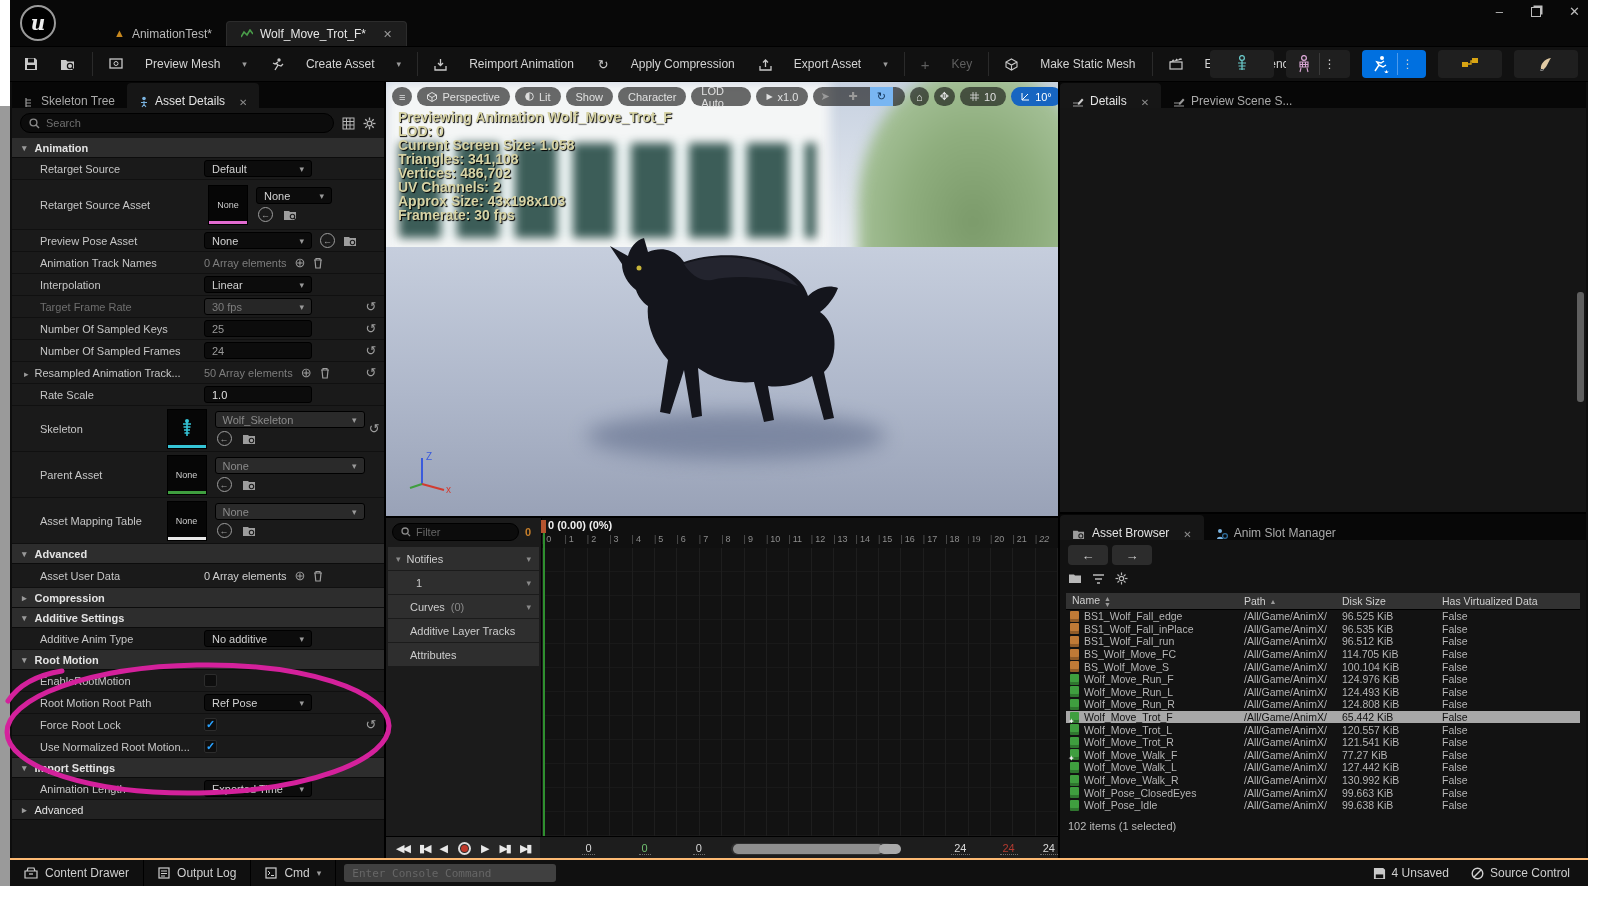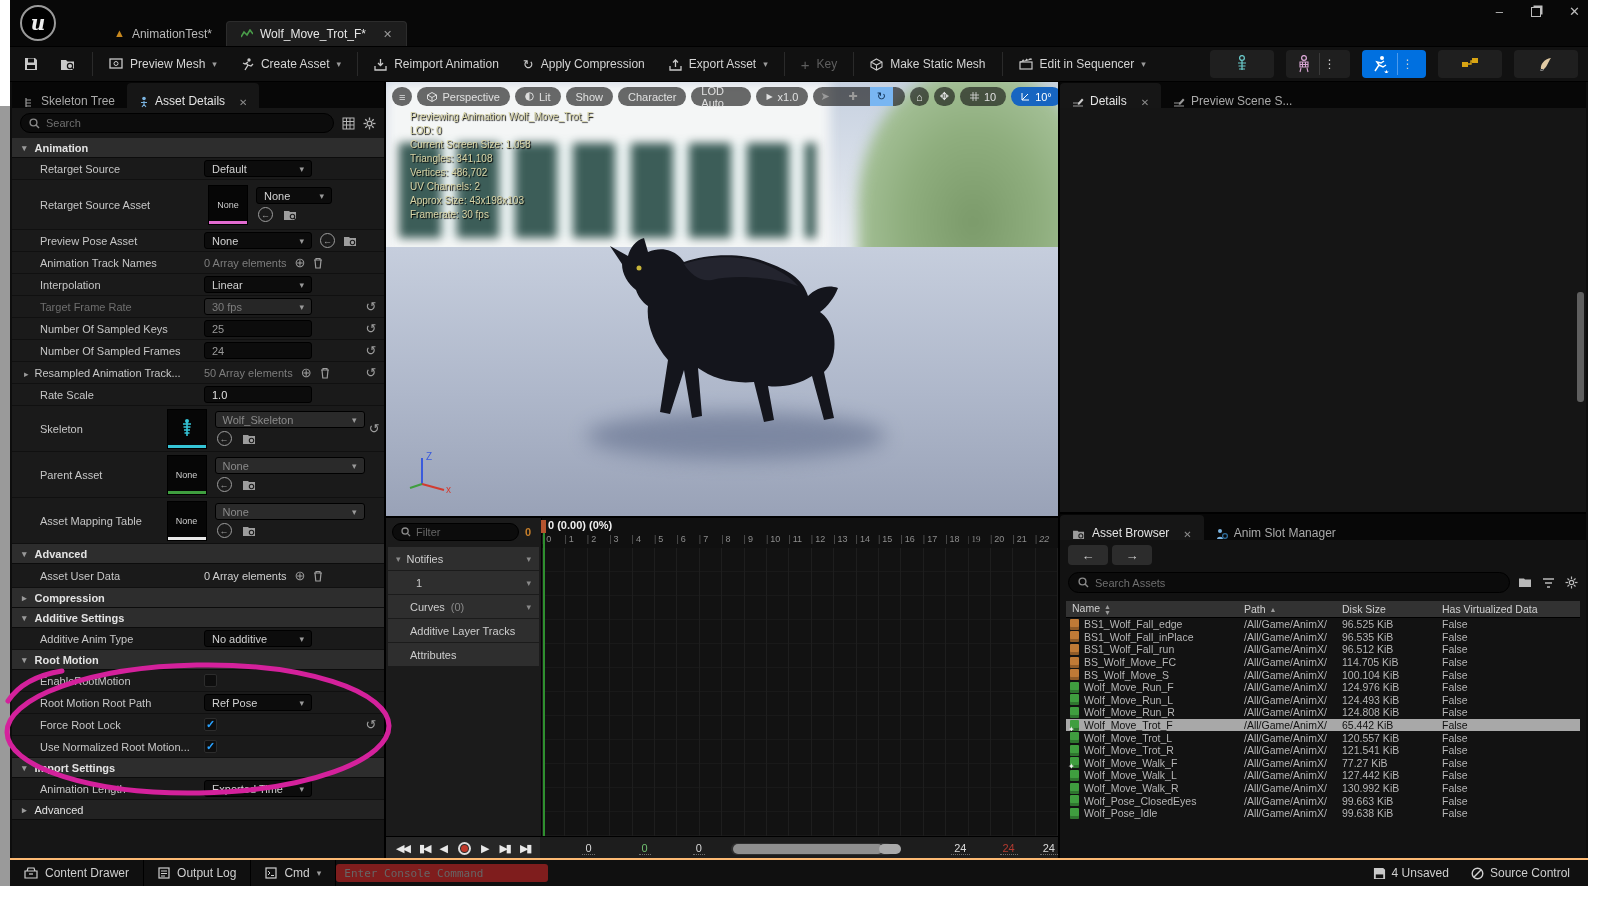--- a/index.html
+++ b/index.html
@@ -15,21 +15,21 @@
   .menubar .mi{padding:2px 12px;color:#cfcfcf;font-size:12px;cursor:default}
   .winctl{position:absolute;right:8px;top:4px;display:flex;gap:28px;color:#bdbdbd;font-size:13px;align-items:center}
   .wc-restore{display:inline-block;width:10px;height:10px;border:1px solid #bdbdbd;box-shadow:2px -2px 0 -0.5px #bdbdbd}
   .apptabs{position:absolute;left:90px;top:20px;height:26px;display:flex;align-items:flex-end}
   .atab{display:flex;align-items:center;gap:7px;height:25px;padding:0 14px;color:#b9b9b9;font-size:12px;border-radius:4px 4px 0 0}
   .atab.active{background:#1d1d1d;color:#e6e6e6;border:1px solid #2c2c2c;border-bottom:none}
   .atab .x{margin-left:10px;color:#9a9a9a;font-size:11px}
   .ticon{font-size:11px;line-height:1}
   
   .toolbar{position:absolute;left:0;top:46px;width:100%;height:36px;background:#111;border-top:1px solid #000;border-bottom:1px solid #000;display:flex;align-items:center}
-  .tbtn{display:flex;align-items:center;gap:7px;padding:0 12px;height:28px;color:#d4d4d4;font-size:12px;white-space:nowrap}
+  .tbtn{display:flex;align-items:center;gap:22px;padding:0 12px;height:28px;color:#d4d4d4;font-size:12px;white-space:nowrap}
   .tbtn.dis{color:#5f5f5f}
   .tsep{width:1px;height:24px;background:#2a2a2a;margin:0 4px}
   .caret{font-size:9px;color:#9a9a9a}
   .modebar{position:absolute;right:10px;top:50px;display:flex;gap:12px;align-items:center}
   .mbtn{height:28px;min-width:64px;background:#1f1f1f;border-radius:4px;display:flex;align-items:center;justify-content:center;gap:6px}
   .mbtn.active{background:#0070e0}
   .kebab{color:#cfcfcf;font-size:12px;border-left:1px solid #3a3a3a;padding:4px 4px;margin-left:2px}
   .mbtn.active .kebab{border-left:1px solid #4d9aec}
   
   .ptabbar{height:26px;background:#070707;display:flex;align-items:flex-end}
@@ -68,21 +68,21 @@
   .winband{position:absolute;left:2%;top:14%;width:62%;height:22%;background:repeating-linear-gradient(90deg,rgba(27,66,60,.85) 0 42px,rgba(235,243,243,.95) 42px 58px);filter:blur(5px)}
   .tree{position:absolute;right:-30px;top:-10px;width:230px;height:300px;background:radial-gradient(closest-side,#7b9a6a,#8fae7e 60%,#a3bf95);border-radius:45% 40% 45% 42%;filter:blur(7px)}
   .ground{position:absolute;left:0;top:38%;width:100%;height:62%;background:linear-gradient(#c6cedd,#aeb7ca 55%,#99a2b7)}
   .wolfshadow{position:absolute;left:200px;top:330px;width:300px;height:48px;background:#6e7a96;border-radius:50%;filter:blur(10px);opacity:.75}
   .vtoolbar{position:absolute;left:6px;top:5px;display:flex;gap:5px;align-items:center;z-index:6}
   .pill{display:flex;align-items:center;gap:5px;height:19px;background:rgba(16,16,16,.62);border-radius:10px;padding:0 10px;color:#e0e0e0;font-size:11px}
   .pill.seg{padding:0;overflow:hidden}
   .pill .sg{padding:0 7px;height:100%;display:flex;align-items:center;color:#9a9a9a}
   .pill .sg.on{background:#79b6f2;color:#0b2b4e}
   .pill.blue{background:#1765c1;color:#fff}
-  .stats{position:absolute;left:24px;top:28px;z-index:5;color:#d7d3a4;font-size:10px;font-weight:normal;line-height:14px;text-shadow:1px 1px 1px #000}
+  .stats{position:absolute;left:12px;top:28px;z-index:5;color:#d7d3a4;font-size:14px;font-weight:bold;line-height:14px;text-shadow:1px 1px 1px #000}
   .axis{position:absolute;left:18px;bottom:22px;z-index:5}
   
   .timeline{position:absolute;left:376px;top:516px;width:672px;height:342px;background:#141414;border-top:2px solid #000}
   .tl-left{position:absolute;left:0;top:0;width:156px;height:318px;background:#1b1b1b;border-right:1px solid #000}
   .filterrow{display:flex;align-items:center;gap:6px;padding:5px 6px}
   .filterbox{flex:1;display:flex;align-items:center;gap:5px;height:18px;background:#0c0c0c;border-radius:9px;padding:0 8px;border:1px solid #000}
   .filterbox input{flex:1;width:60px;background:transparent;border:none;outline:none;color:#bbb;font-size:11px}
   .filterbox input::placeholder{color:#666}
   .fcount{color:#c77f2a;font-size:11px;font-weight:bold;padding-right:4px}
   .trow{height:23px;margin:1px 2px 0 2px;background:#2e2e2e;display:flex;align-items:center;gap:6px;padding:0 8px;font-size:11px;color:#cdcdcd}
@@ -127,21 +127,21 @@
   .aicon{position:relative;width:9px;height:11px;background:#3f9e3f;border-radius:1px;flex:none;box-shadow:inset 0 -3px 0 rgba(0,0,0,.25)}
   .aicon.bs{background:#c07a36}
   .aicon .st{display:none;position:absolute;left:-2px;bottom:-3px;color:#f0f0f0;font-size:8px;line-height:8px}
   .aicon .st.show,.aicon.showstar .st{display:block}
   .vscroll{position:absolute;right:2px;top:210px;width:7px;height:110px;background:#5f5f5f;border-radius:3px}
   .abfooter{padding:8px 8px;color:#b9b9b9;font-size:11px}
   .sorticon{display:inline-block;font-size:7px;color:#9a9a9a;line-height:6px;vertical-align:middle;margin-left:4px}
   
   .statusbar{position:absolute;left:0;top:858px;width:100%;height:28px;background:#101010;border-top:2px solid #fdba74;display:flex;align-items:center;font-size:12px}
   .sbtn{display:flex;align-items:center;gap:7px;height:100%;padding:0 14px;border-right:1px solid #000;color:#cfcfcf}
-  .console{display:flex;height:18px;width:212px;background:#7f1d1d;border-radius:3px;padding:0 8px}
+  .console{display:flex;height:18px;width:212px;background:#404040;border-radius:3px;margin-left:8px;padding:0 8px}
   .console input{width:100%;background:transparent;border:none;outline:none;font-family:"DejaVu Sans Mono",monospace;font-size:11px;color:#9a9a9a}
   .console input::placeholder{color:#666}
   .sbright{margin-left:auto;display:flex;align-items:center;gap:22px;padding-right:18px;color:#cfcfcf}
   .sbright .it{display:flex;align-items:center;gap:6px}
   
   .annot{position:absolute;left:0;top:0;width:1600px;height:900px;pointer-events:none;z-index:50}
 </style>
 </head>
 <body>
 
@@ -841,27 +841,20 @@
           <span>Anim Slot Manager</span>
         </div>
       </div>
 
       <div class="navrow">
         <span class="navb">←</span>
         <span class="navb">→</span>
       </div>
 
       <div class="absearch">
-        <div class="absearchbox">
-          <svg class="ic" width="11" height="11" viewBox="0 0 11 11">
-              <circle cx="4.5" cy="4.5" r="3.4" fill="none" stroke="#8a8a8a" stroke-width="1.4"></circle>
-              <line x1="7" y1="7" x2="10" y2="10" stroke="#8a8a8a" stroke-width="1.4"></line>
-            </svg>
-          <input type="text" placeholder="Search Assets" style="">
-        </div>
         <div class="abicons">
           <svg class="ic" width="14" height="11" viewBox="0 0 14 11">
               <path d="M1 1.5h5l1 1h6V10H1z" fill="#b9b9b9"></path>
             </svg>
           <svg class="ic" width="13" height="10" viewBox="0 0 13 10">
               <path d="M1 1h11M3 5h7M5 9h3" stroke="#b9b9b9" stroke-width="1.4"></path>
             </svg>
           <svg class="ic" width="13" height="13" viewBox="0 0 13 13">
               <circle cx="6.5" cy="6.5" r="2.2" fill="none" stroke="#b9b9b9" stroke-width="1.2"></circle>
               <g stroke="#b9b9b9" stroke-width="1.2">
@@ -1046,20 +1039,21 @@
                 <span class="aicon"></span>
                 <span>Wolf_Pose_Idle</span>
               </span>
               <span class="c2">/All/Game/AnimX/</span>
               <span class="c3">99.638 KiB</span>
               <span class="c4">False</span>
             </div>
           </div>
       </div>
       <div class="vscroll"></div>
+      <div class="abfooter">102 items (1 selected)</div>
     </div>
 
     <div class="statusbar">
       <span class="sbtn">
         <svg class="ic" width="14" height="12" viewBox="0 0 14 12">
             <path d="M1 4h12v7H1z M4 1h6l1 3H3z" fill="none" stroke="#cfcfcf" stroke-width="1.2"></path>
             <line x1="5" y1="7" x2="9" y2="7" stroke="#cfcfcf" stroke-width="1.2"></line>
           </svg>
         <span>Content Drawer</span>
       </span>

